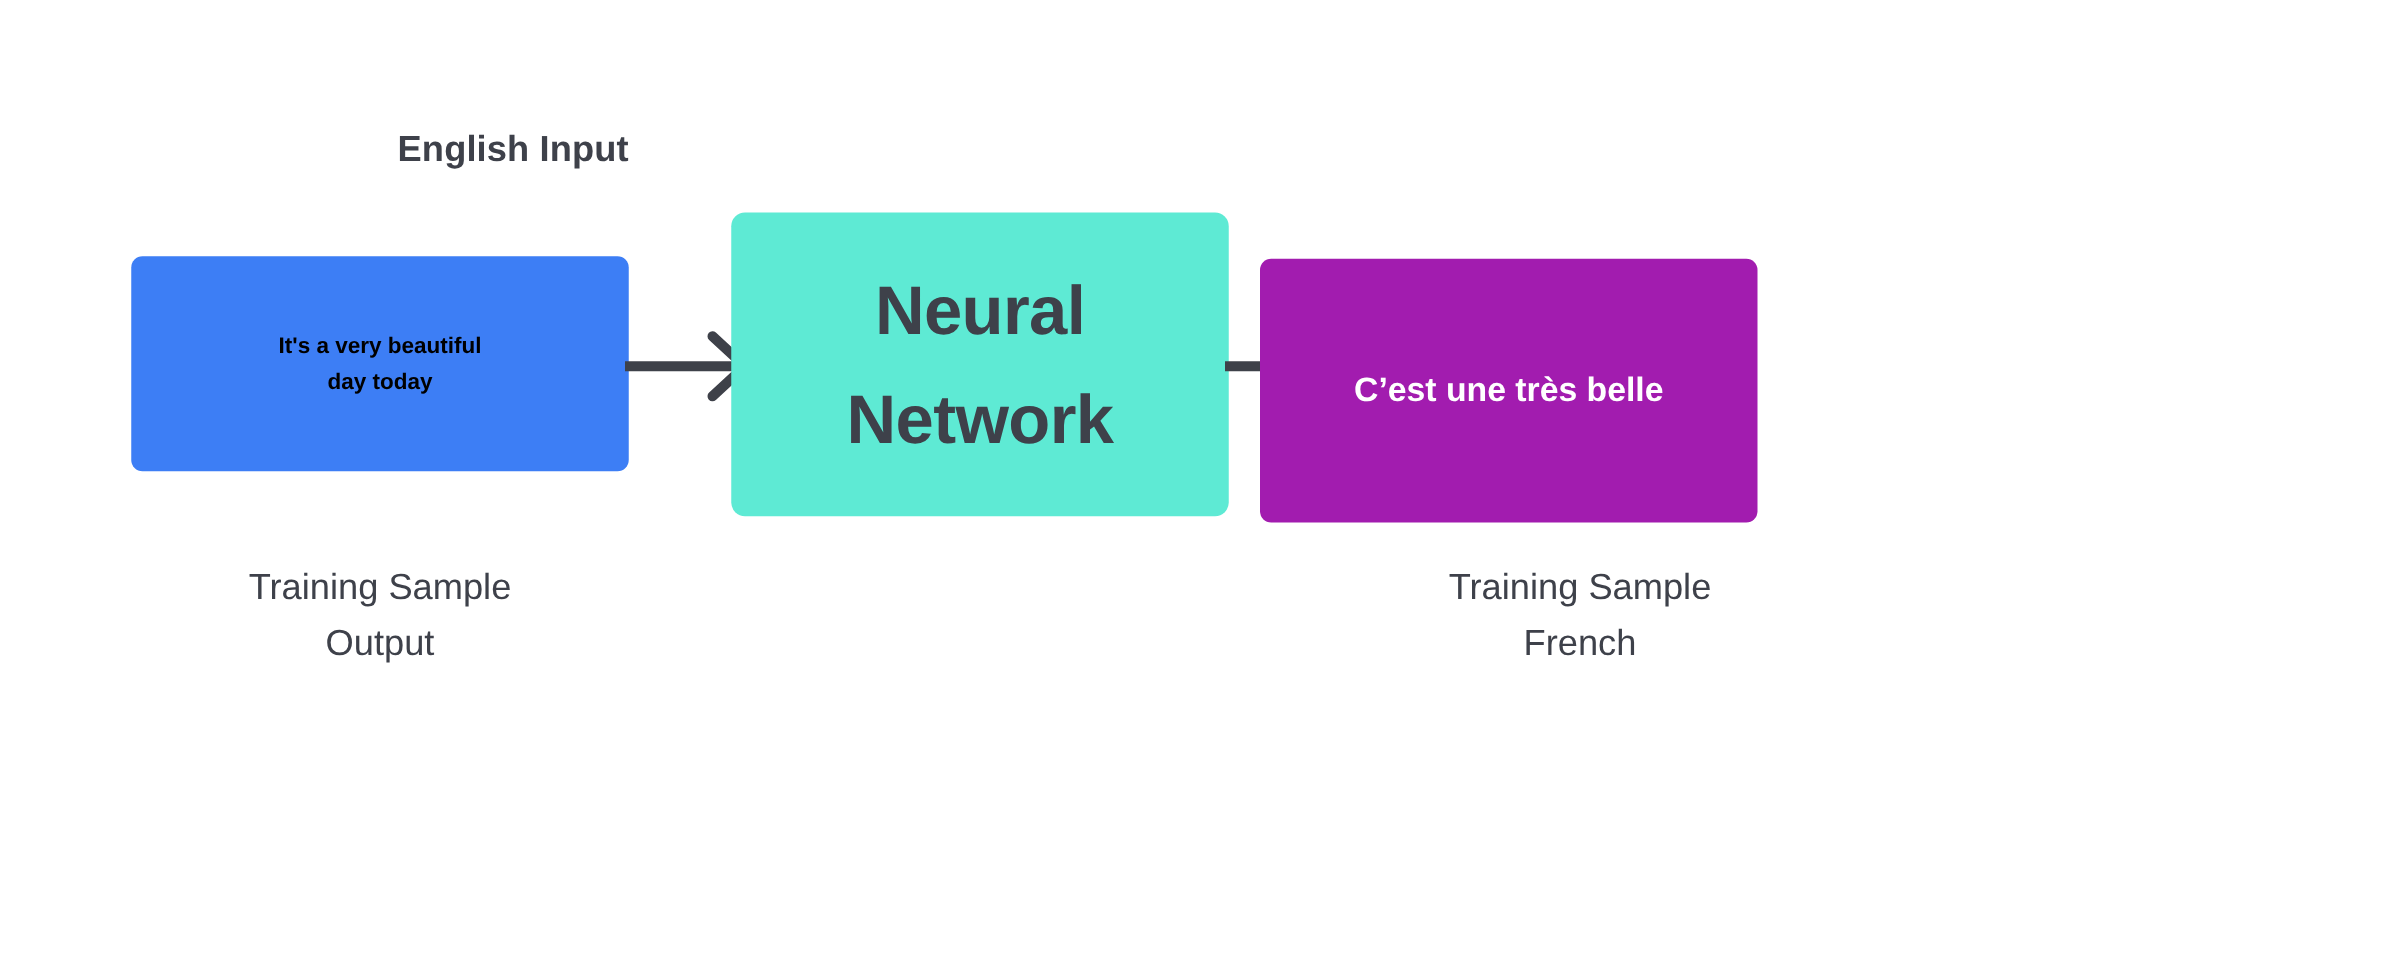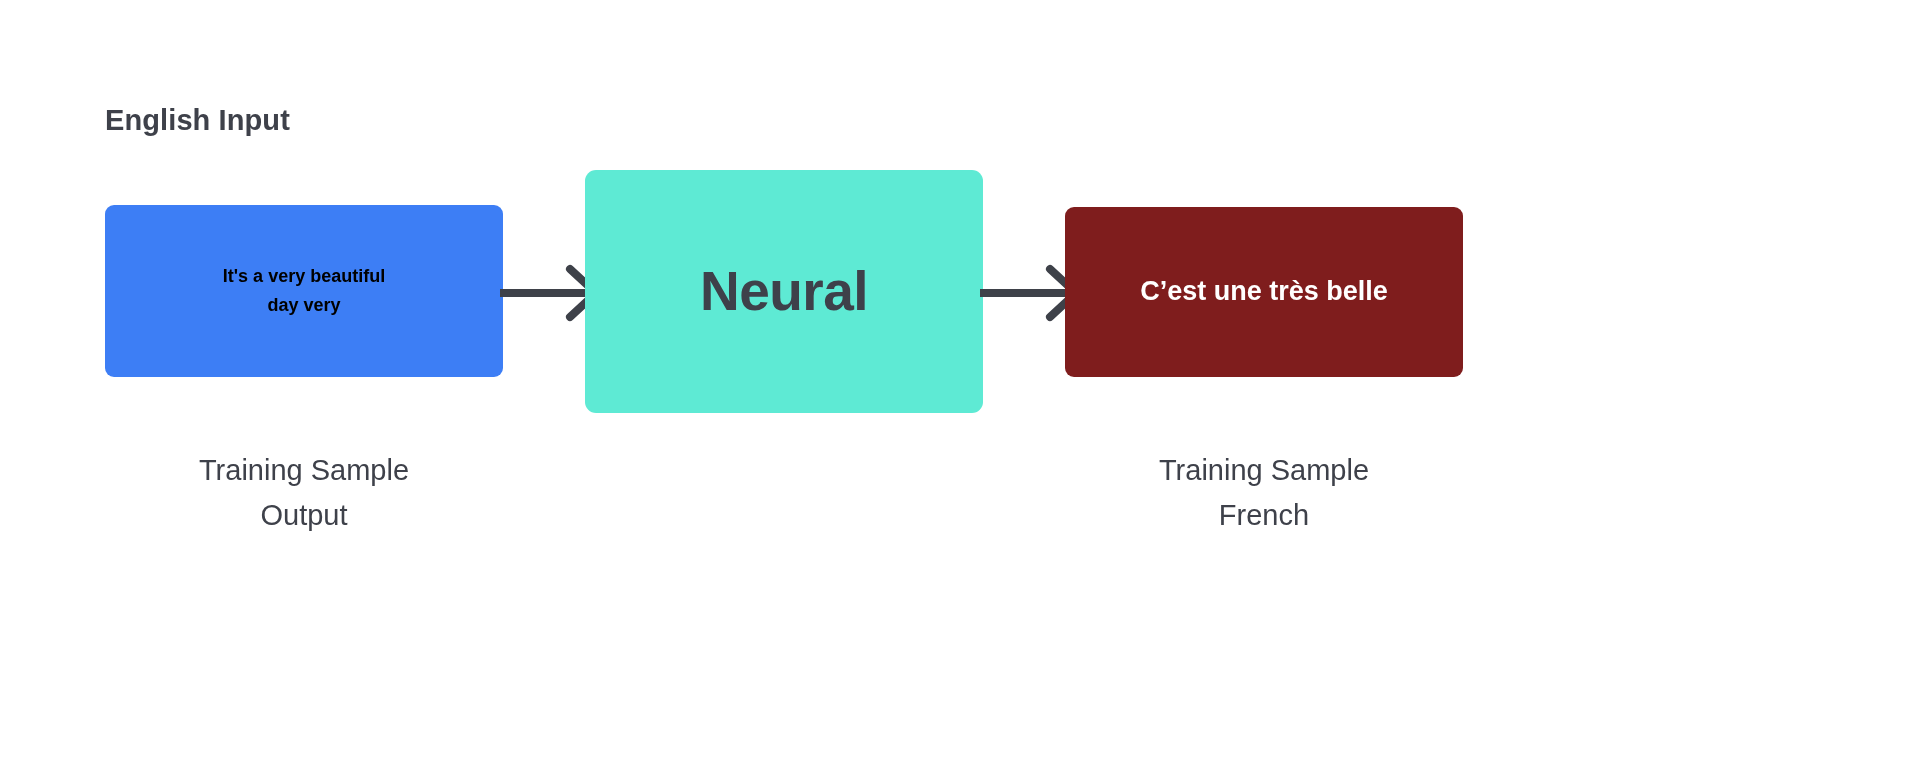--- a/index.html
+++ b/index.html
@@ -22,21 +22,21 @@
     height: 781px;
     background: #ffffff;
   }
 
   
   .col-header {
     position: absolute;
     font-size: 29px;
     font-weight: bold;
     color: #3e414a;
-    text-align: left;
+    text-align: right;
     letter-spacing: 0.1px;
     line-height: 1.25;
     white-space: nowrap;
   }
   #header-english { left: 105px; width: 398px; top: 102px; }
   #header-french  { left: 1065px; width: 398px; top: 102px; }
 
   
   .node-box {
     position: absolute;
@@ -74,25 +74,25 @@
   #box-network .box-text {
     color: #3e414a;
     font-size: 55px;
     font-weight: bold;
     line-height: 1.58;
     letter-spacing: -0.5px;
     padding: 0 16px;
   }
 
   #box-french {
-    left: 1065px;
+    left: 1008px;
     top: 207px;
     width: 398px;
-    height: 170px;
-    background: #7f1d1d;
+    height: 211px;
+    background: #a21caf;
     border-radius: 9px;
   }
   #box-french .box-text {
     color: #ffffff;
     font-size: 27px;
     font-weight: bold;
     line-height: 1.62;
     padding: 0 18px;
   }
 
@@ -122,32 +122,33 @@
 <body>
 
 <div class="canvas">
 
   <div class="col-header" id="header-english">English Input</div>
 
 
   <div class="node-box" id="box-english">
     <div class="box-text">
       <span>It's a very beautiful</span><br>
-      <span>day very</span>
+      <span>day today</span>
     </div>
   </div>
 
   <svg class="arrow" id="arrow-input-to-network" viewBox="0 0 106 62">
     <line x1="0" y1="31" x2="86" y2="31" stroke="#3e4149" stroke-width="8" stroke-linecap="butt"></line>
     <polyline points="70,7 96,31 70,55" fill="none" stroke="#3e4149" stroke-width="8" stroke-linecap="round" stroke-linejoin="miter"></polyline>
   </svg>
 
   <div class="node-box" id="box-network">
     <div class="box-text">
       <span>Neural</span><br>
+      <span>Network</span>
     </div>
   </div>
 
   <svg class="arrow" id="arrow-network-to-output" viewBox="0 0 106 62">
     <line x1="0" y1="31" x2="86" y2="31" stroke="#3e4149" stroke-width="8" stroke-linecap="butt"></line>
     <polyline points="70,7 96,31 70,55" fill="none" stroke="#3e4149" stroke-width="8" stroke-linecap="round" stroke-linejoin="miter"></polyline>
   </svg>
 
   <div class="node-box" id="box-french">
     <div class="box-text">

